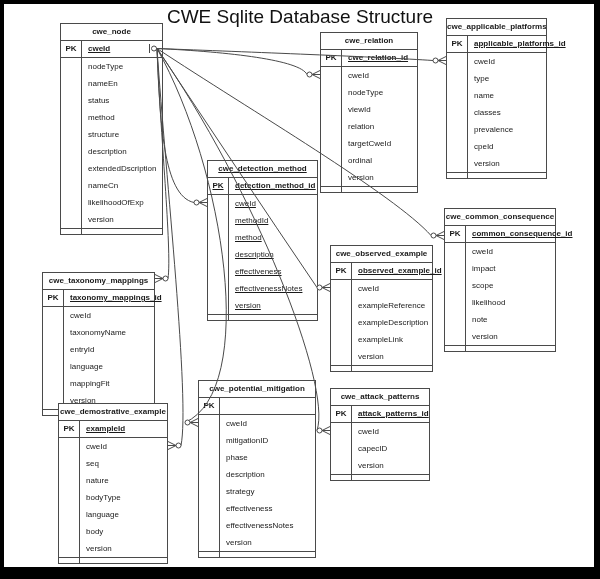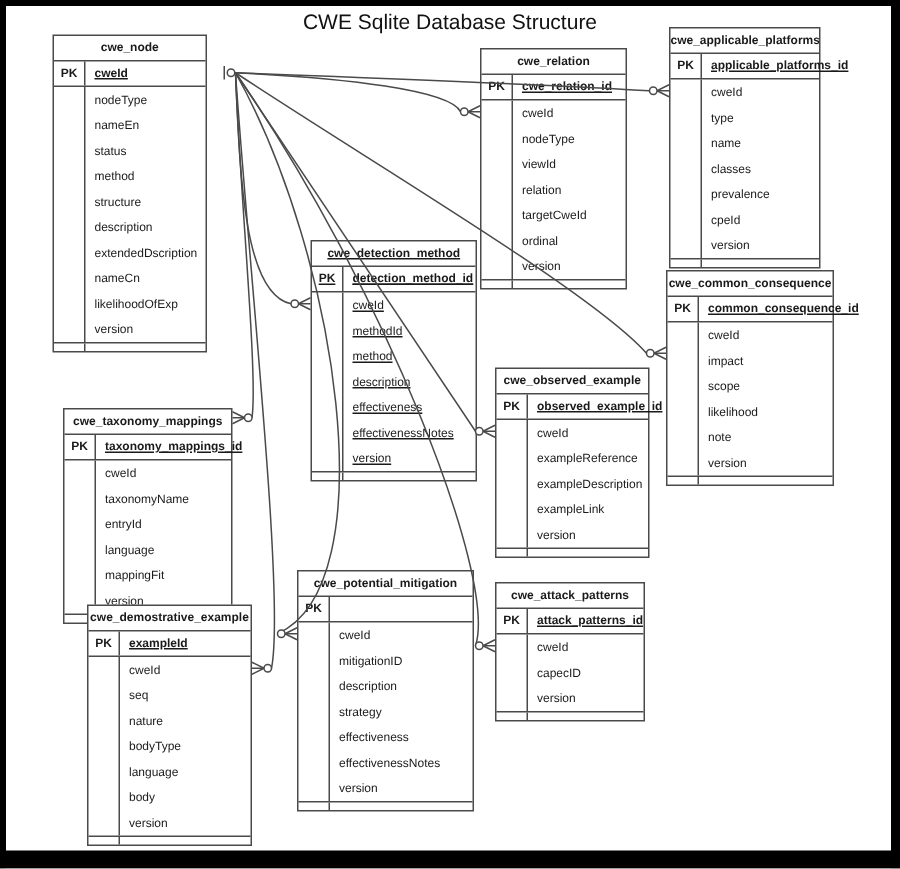--- a/index.html
+++ b/index.html
@@ -4,21 +4,21 @@
 <style>
   html,body{margin:0;padding:0;background:#888;}
   .frame{position:relative;width:600px;height:579px;background:#ffffff;overflow:hidden;
          font-family:"Liberation Sans", sans-serif;}
   .border-bar{position:absolute;background:#000;}
   .bar-top{left:0;top:0;width:600px;height:4px;}
   .bar-left{left:0;top:0;width:4px;height:579px;}
   .bar-right{left:594px;top:0;width:6px;height:579px;}
   .bar-bottom{left:0;top:567px;width:600px;height:12px;}
   .diagram-title{position:absolute;left:0;top:6px;width:600px;text-align:center;
-                 font-size:14px;color:#111;z-index:3;}
+                 font-size:19px;color:#111;z-index:3;}
   #entities{position:absolute;left:0;top:0;width:600px;height:579px;z-index:1;}
   .entity{position:absolute;background:#fff;border:1px solid #4a4a4a;box-sizing:border-box;
           font-size:8px;color:#1a1a1a;}
   .ehead{height:16px;line-height:16px;text-align:center;font-weight:bold;
          border-bottom:1px solid #4a4a4a;white-space:nowrap;overflow:hidden;}
   .erow{display:flex;}
   .cell-pk,.cell-pk-empty{width:20px;flex:0 0 20px;border-right:1px solid #4a4a4a;}
   .pkrow{height:16px;border-bottom:1px solid #4a4a4a;}
   .cell-pk{line-height:16px;text-align:center;font-weight:bold;}
   .cell-name{flex:1;line-height:16px;padding-left:6px;font-weight:bold;
@@ -27,21 +27,21 @@
   .field{height:17px;line-height:17px;padding-left:6px;white-space:nowrap;}
   .strip{height:5px;border-top:1px solid #4a4a4a;}
   .wires{position:absolute;left:0;top:0;z-index:2;pointer-events:none;}
 </style>
 </head>
 <body>
 
 <div class="frame">
   <div class="diagram-title">CWE Sqlite Database Structure</div>
   <div id="entities">
-      <div class="entity" style="left: 35px; top: 23px; width: 103px;">
+      <div class="entity" style="left: 60px; top: 23px; width: 103px;">
         <div class="ehead">cwe_node</div>
         <div class="erow pkrow">
           <div class="cell-pk">PK</div>
           <div class="cell-name">cweId</div>
         </div>
         <div class="erow">
           <div class="cell-pk-empty"></div>
           <div class="cell-fields">
             <div class="field">nodeType</div>
             <div class="field">nameEn</div>
@@ -122,21 +122,21 @@
             <div class="field">effectiveness</div>
             <div class="field">effectivenessNotes</div>
             <div class="field">version</div>
           </div>
         </div>
         <div class="erow strip">
           <div class="cell-pk-empty"></div>
           <div class="cell-fields"></div>
         </div>
       </div>
-      <div class="entity" style="left: 444px; top: 180px; width: 112px;">
+      <div class="entity" style="left: 444px; top: 208px; width: 112px;">
         <div class="ehead">cwe_common_consequence</div>
         <div class="erow pkrow">
           <div class="cell-pk">PK</div>
           <div class="cell-name">common_consequence_id</div>
         </div>
         <div class="erow">
           <div class="cell-pk-empty"></div>
           <div class="cell-fields">
             <div class="field">cweId</div>
             <div class="field">impact</div>
@@ -220,20 +220,21 @@
       <div class="entity" style="left: 198px; top: 380px; width: 118px;">
         <div class="ehead">cwe_potential_mitigation</div>
         <div class="erow pkrow">
           <div class="cell-pk">PK</div>
         </div>
         <div class="erow">
           <div class="cell-pk-empty"></div>
           <div class="cell-fields">
             <div class="field">cweId</div>
             <div class="field">mitigationID</div>
+            <div class="field">phase</div>
             <div class="field">description</div>
             <div class="field">strategy</div>
             <div class="field">effectiveness</div>
             <div class="field">effectivenessNotes</div>
             <div class="field">version</div>
           </div>
         </div>
         <div class="erow strip">
           <div class="cell-pk-empty"></div>
           <div class="cell-fields"></div>

